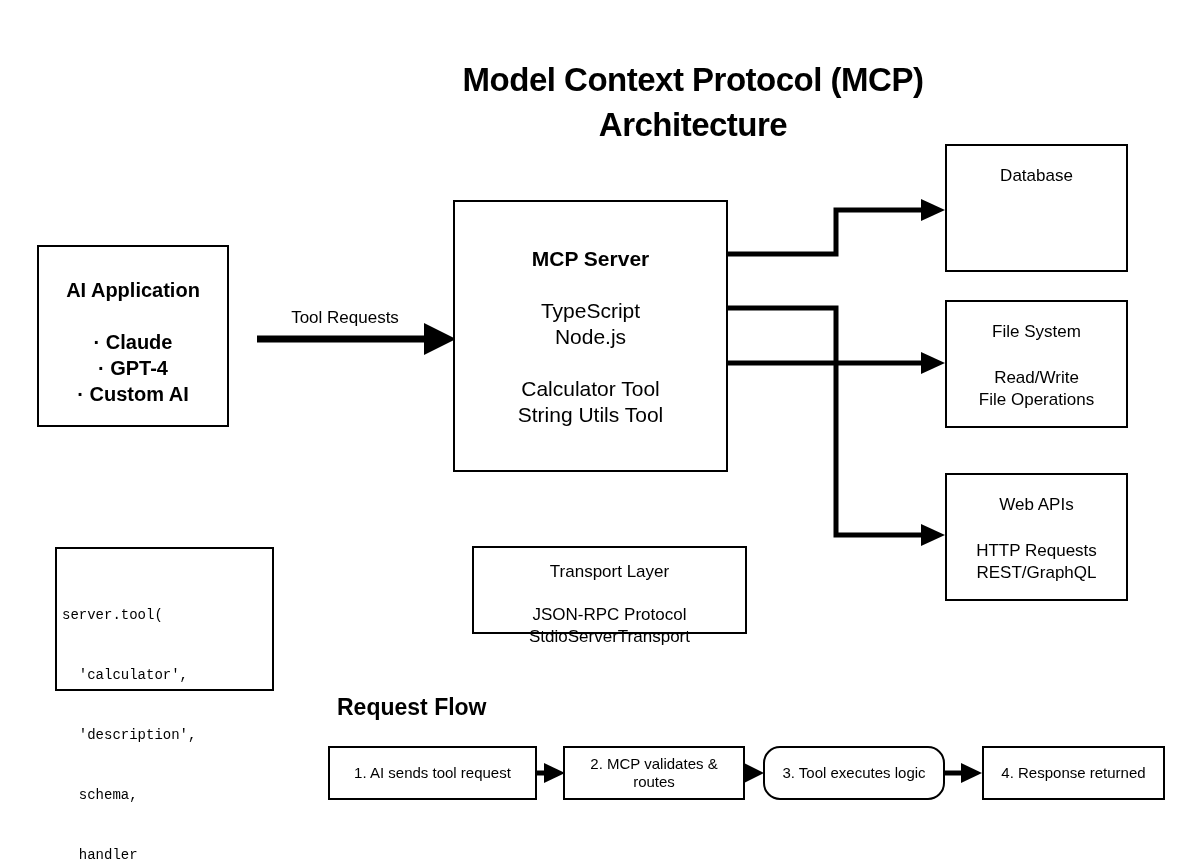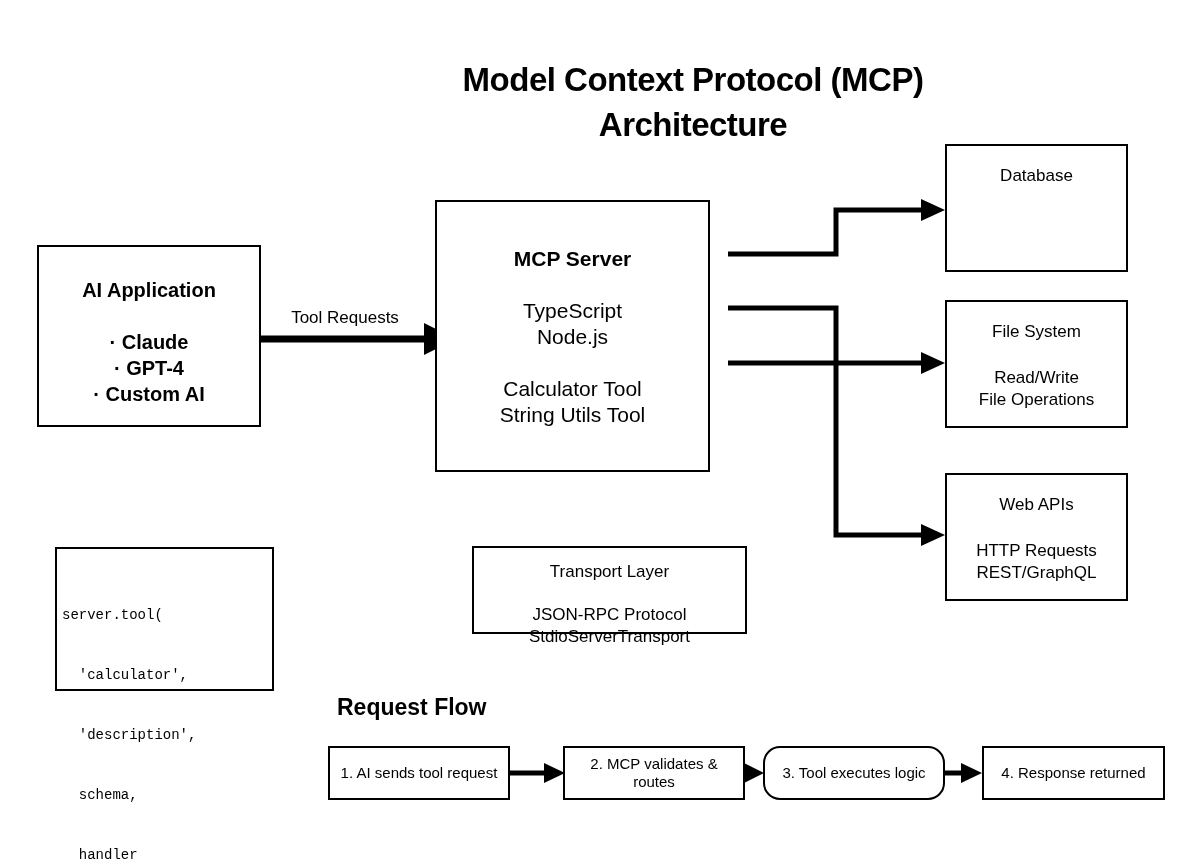--- a/index.html
+++ b/index.html
@@ -28,25 +28,25 @@
     letter-spacing: -0.5px;
   }
   .box {
     position: absolute;
     background: #ffffff;
     border: 2px solid #000000;
     box-sizing: border-box;
     text-align: center;
   }
   
-  .ai-box { left: 37px; top: 245px; width: 224px; height: 182px; padding-top: 30px; }
+  .ai-box { left: 37px; top: 245px; width: 192px; height: 182px; padding-top: 30px; }
   .ai-box .box-title { font-size: 20px; font-weight: bold; line-height: 26px; }
   .ai-box .bullets { margin-top: 26px; font-size: 20px; font-weight: bold; line-height: 26px; }
   
-  .mcp-box { left: 435px; top: 200px; width: 275px; height: 272px; padding-top: 44px; }
+  .mcp-box { left: 453px; top: 200px; width: 275px; height: 272px; padding-top: 44px; }
   .mcp-box .box-title { font-size: 21px; font-weight: bold; line-height: 26px; }
   .mcp-box .group { margin-top: 26px; font-size: 21px; font-weight: normal; line-height: 26px; }
   
   .int-box { width: 183px; height: 128px; padding-top: 19px; }
   .db-box  { left: 945px; top: 144px; }
   .fs-box  { left: 945px; top: 300px; }
   .api-box { left: 945px; top: 473px; }
   .int-box .box-title { font-size: 17px; line-height: 22px; }
   .int-box .lines { margin-top: 24px; font-size: 17px; line-height: 22px; }
   
@@ -80,21 +80,21 @@
   }
   .flow-box {
     top: 746px; height: 54px;
     display: flex;
     align-items: center;
     justify-content: center;
     font-size: 15px;
     line-height: 18px;
     padding: 0 6px;
   }
-  .flow-1 { left: 328px; width: 182px; white-space: nowrap; }
+  .flow-1 { left: 328px; width: 209px; white-space: nowrap; }
   .flow-2 { left: 563px; width: 182px; }
   .flow-3 { left: 763px; width: 182px; white-space: nowrap; border-radius: 17px; }
   .flow-4 { left: 982px; width: 183px; white-space: nowrap; }
 </style>
 </head>
 <body>
 
 <div class="canvas">
 
   <svg class="connectors" viewBox="0 0 1200 862">

